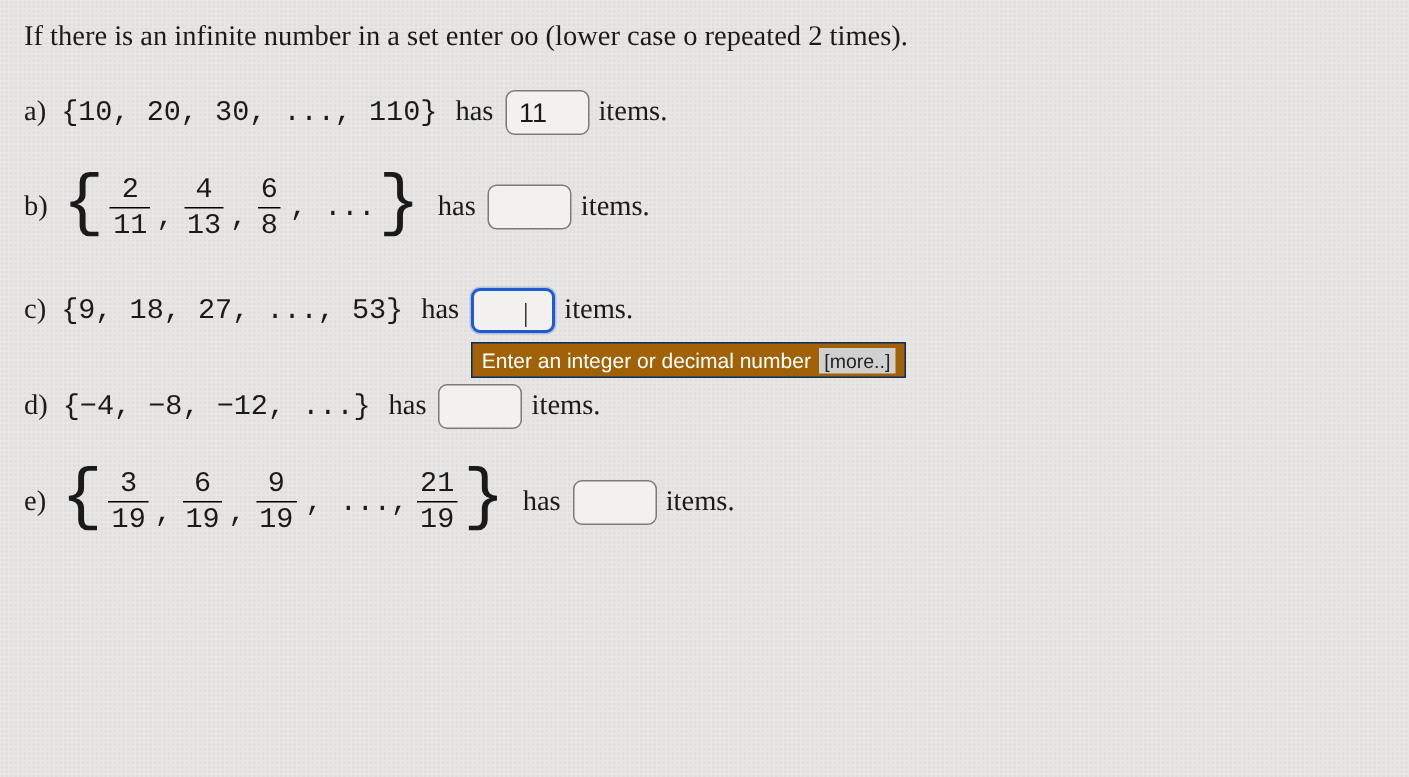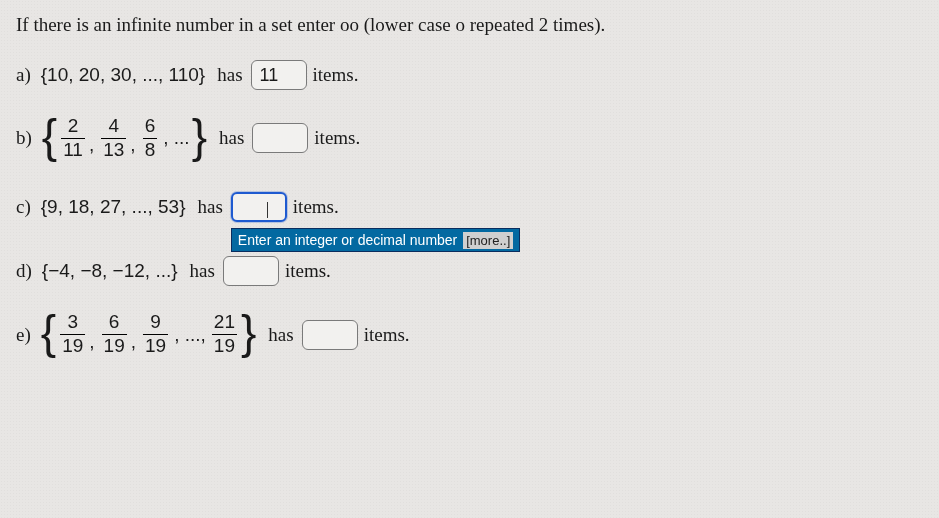--- a/index.html
+++ b/index.html
@@ -12,21 +12,21 @@
     font-size: 19px;
     color: #1a1a1a;
     background: #e8e6e4;
     background-image: radial-gradient(rgba(0,0,0,0.03) 1px, transparent 1px);
     background-size: 3px 3px;
   }
   .instructions { line-height: 1.35; margin-bottom: 22px; }
   .row { display: flex; align-items: center; margin-bottom: 26px; flex-wrap: wrap; }
   .row.large { margin-bottom: 32px; }
   .label { margin-right: 6px; }
-  .math { font-family: Liberation Sans, sans-serif; display:flex; align-items:center; }
+  .math { font-family: Liberation Mono, monospace; display:flex; align-items:center; }
   .set { margin: 0 4px; }
   .brace { font-size: 46px; line-height: 0.8; font-weight: normal; position: relative; top: -2px; }
   .frac { display:inline-flex; flex-direction:column; align-items:center; vertical-align:middle; margin: 0 4px; font-size:19px; }
   .frac .num, .frac .den { line-height:1.1; padding: 0 2px; }
   .frac .bar { width:100%; border-top:1.5px solid #000; margin:1px 0; }
   .comma { margin: 0 3px 0 0; align-self:flex-end; padding-bottom:4px; }
   .dots { margin: 0 2px; }
   .has { margin: 0 8px; }
   .ans {
     display:inline-block; min-width:56px; height:30px;
@@ -34,21 +34,21 @@
     background:#f2f1ef; padding:2px 8px; font-size:18px;
     box-sizing:border-box; text-align:left; line-height:24px;
     font-family:Arial,Helvetica,sans-serif;
   }
   .ans.active { border:2px solid #1e5ad0; box-shadow:0 0 0 1px rgba(30,90,208,.25); }
   .cursor { display:inline-block; width:0; border-left:1px solid #333; height:16px; vertical-align:middle; margin-left:26px; }
   .items { margin-left: 6px; text-align: right; }
   .tooltip-wrap { position:relative; }
   .tooltip {
     position:absolute; top:36px; left:0;
-    background:#0369a1; color:#fff;
+    background:#a16207; color:#fff;
     font-family:Arial,Helvetica,sans-serif; font-size:14px;
     padding:3px 6px; white-space:nowrap; border:1px solid #0b2d5e;
   }
   .tooltip .more { background:#d0d0d0; color:#222; padding:1px 3px; margin-left:2px; font-size:13px; }
   .neg { letter-spacing:0; }
 </style>
 </head>
 <body>
 
 <div class="instructions">

